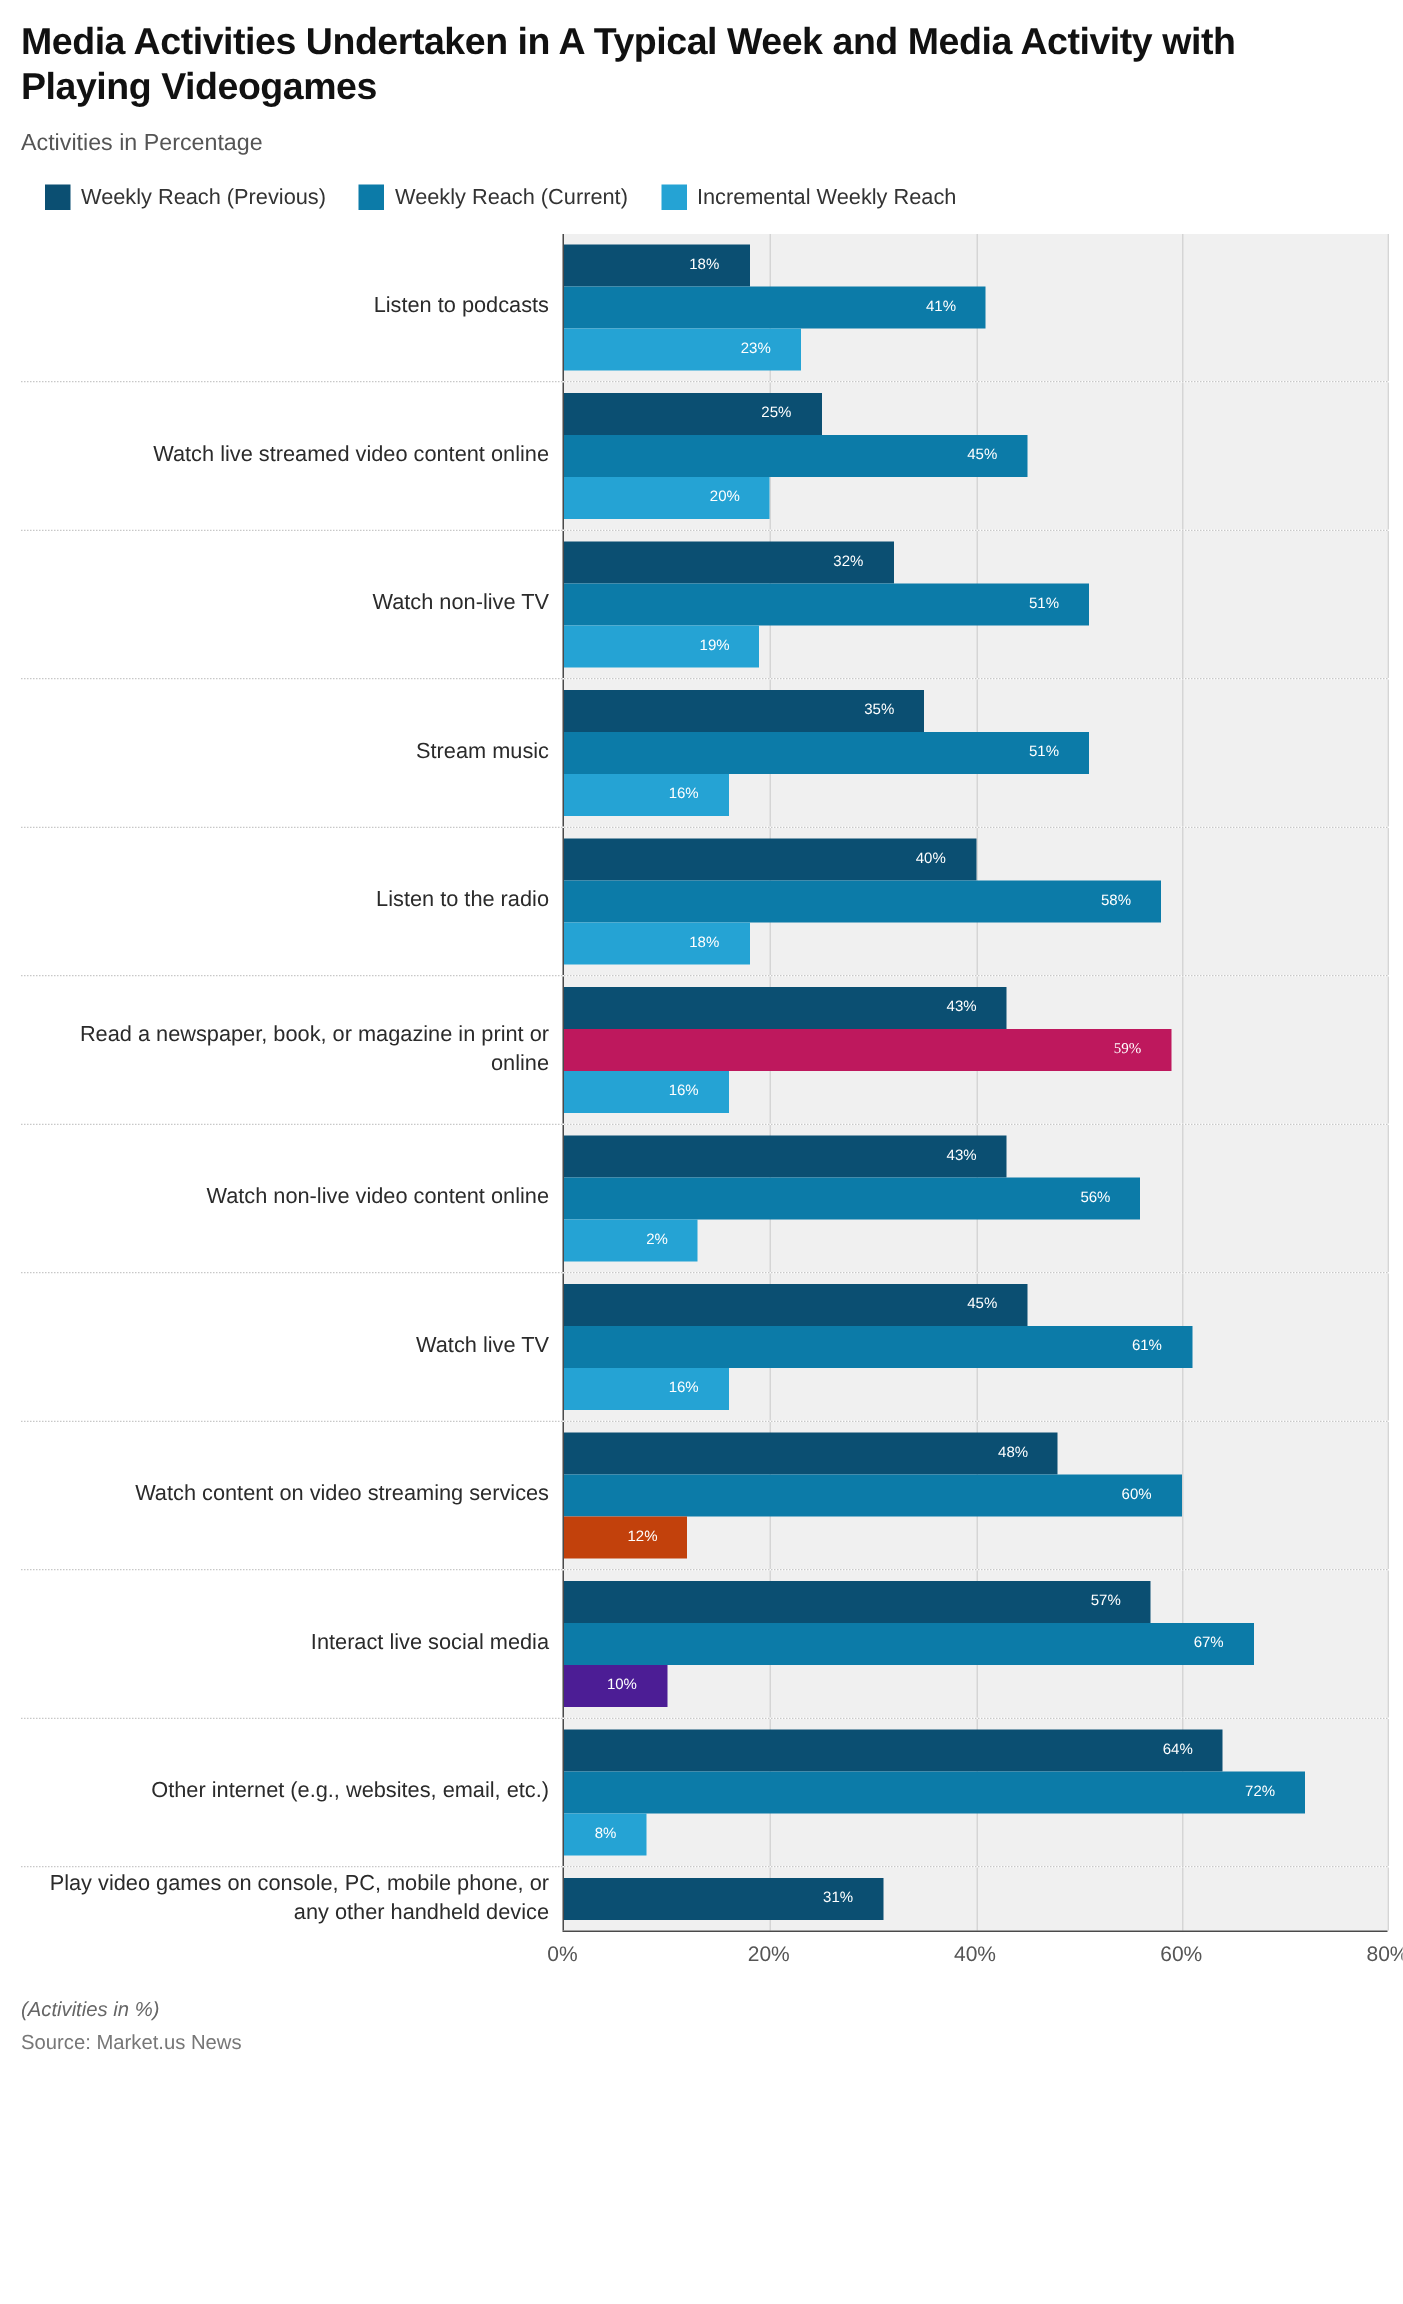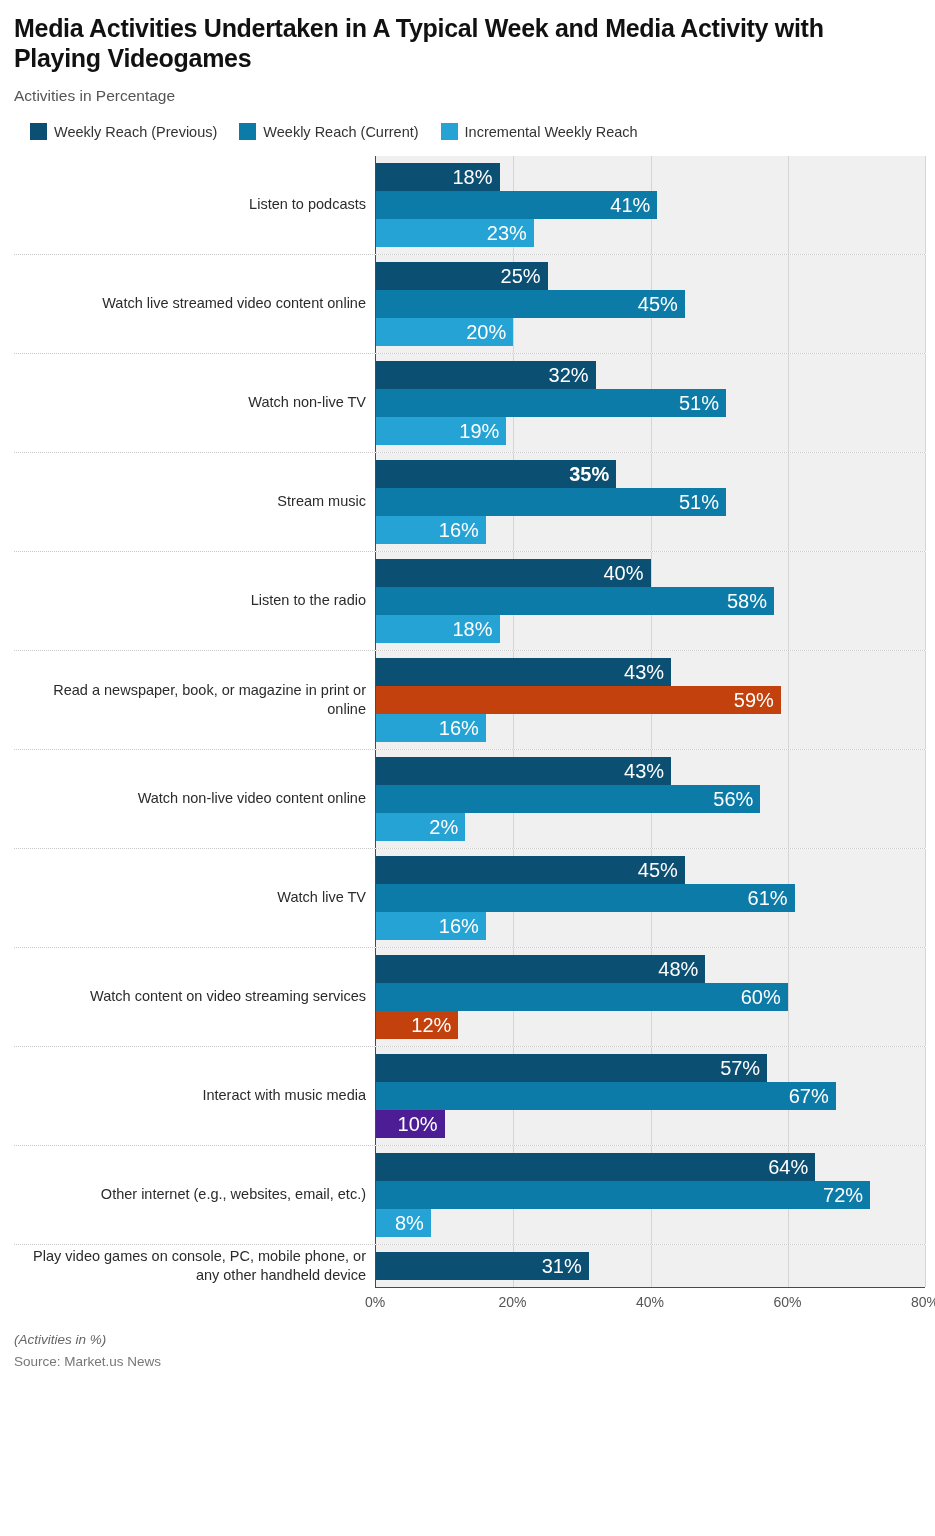--- a/index.html
+++ b/index.html
@@ -124,23 +124,23 @@
     position: absolute;
     left: 0;
     top: 0;
     height: 100%;
     display: flex;
     align-items: center;
     justify-content: flex-end;
     box-sizing: border-box;
   }
   .bar-value {
-    font-size: 20px;
+    font-size: 10px;
     color: #ffffff;
-    padding-right: 7px;
+    padding-right: 20px;
     white-space: nowrap;
     line-height: 1;
   }
 
   
   .xaxis {
     position: relative;
     height: 30px;
     margin-left: 361px;
     border-top: 1px solid #4a4a4a;
@@ -282,21 +282,21 @@
         <div class="row-label">Stream music</div>
         <div class="row-plot">
           <div class="gridlines">
             <div class="gridline" style="left: 25%;"></div>
             <div class="gridline" style="left: 50%;"></div>
             <div class="gridline" style="left: 75%;"></div>
             <div class="gridline" style="left: 100%;"></div>
           </div>
           <div class="bars">
             <div class="bar-track">
-              <div class="bar" style="width: 43.75%; background: rgb(11, 79, 114); font-weight: bold;">
+              <div class="bar" style="width: 43.75%; background: rgb(11, 79, 114);">
                 <span class="bar-value">35%</span>
               </div>
             </div>
             <div class="bar-track">
               <div class="bar" style="width: 63.75%; background: rgb(12, 123, 168);">
                 <span class="bar-value">51%</span>
               </div>
             </div>
             <div class="bar-track">
               <div class="bar" style="width: 20%; background: rgb(37, 163, 212);">
@@ -343,21 +343,21 @@
             <div class="gridline" style="left: 75%;"></div>
             <div class="gridline" style="left: 100%;"></div>
           </div>
           <div class="bars">
             <div class="bar-track">
               <div class="bar" style="width: 53.75%; background: rgb(11, 79, 114);">
                 <span class="bar-value">43%</span>
               </div>
             </div>
             <div class="bar-track">
-              <div class="bar" style="width: 73.75%; background: #c2410c;">
+              <div class="bar" style="width: 73.75%; background: #be185d; font-family: Liberation Serif, serif;">
                 <span class="bar-value">59%</span>
               </div>
             </div>
             <div class="bar-track">
               <div class="bar" style="width: 20%; background: rgb(37, 163, 212);">
                 <span class="bar-value">16%</span>
               </div>
             </div>
           </div>
         </div>
@@ -440,21 +440,21 @@
             </div>
             <div class="bar-track">
               <div class="bar" style="width: 15%; background: #c2410c;">
                 <span class="bar-value">12%</span>
               </div>
             </div>
           </div>
         </div>
       </div>
       <div class="row">
-        <div class="row-label">Interact with music media</div>
+        <div class="row-label">Interact live social media</div>
         <div class="row-plot">
           <div class="gridlines">
             <div class="gridline" style="left: 25%;"></div>
             <div class="gridline" style="left: 50%;"></div>
             <div class="gridline" style="left: 75%;"></div>
             <div class="gridline" style="left: 100%;"></div>
           </div>
           <div class="bars">
             <div class="bar-track">
               <div class="bar" style="width: 71.25%; background: rgb(11, 79, 114);">

